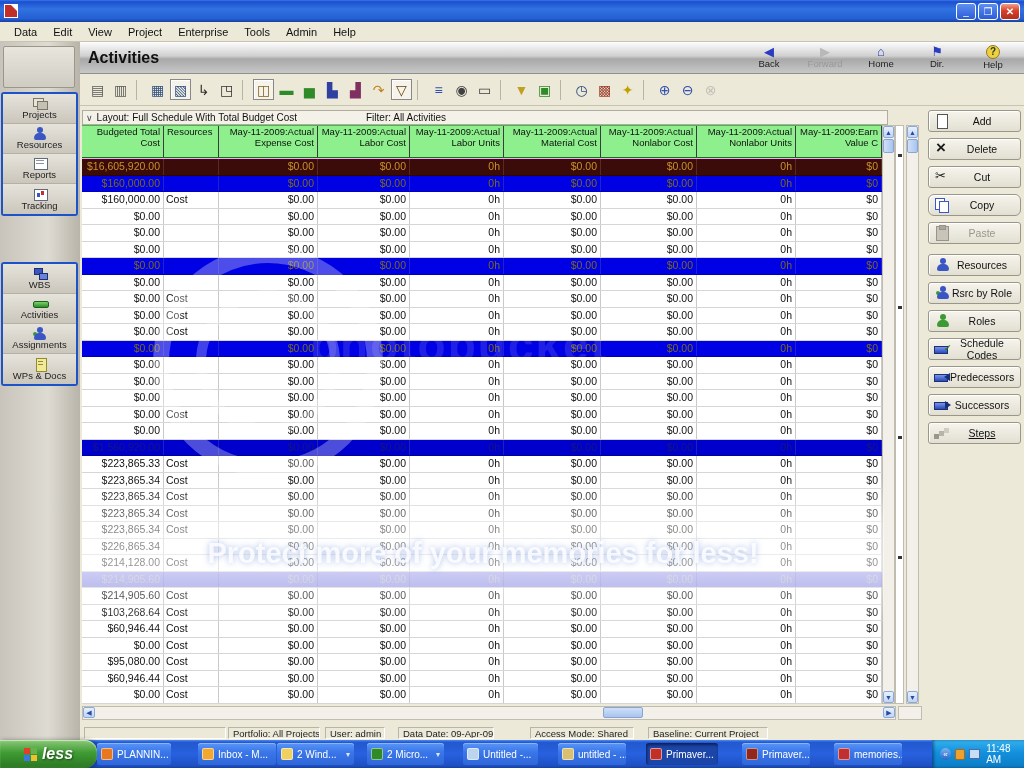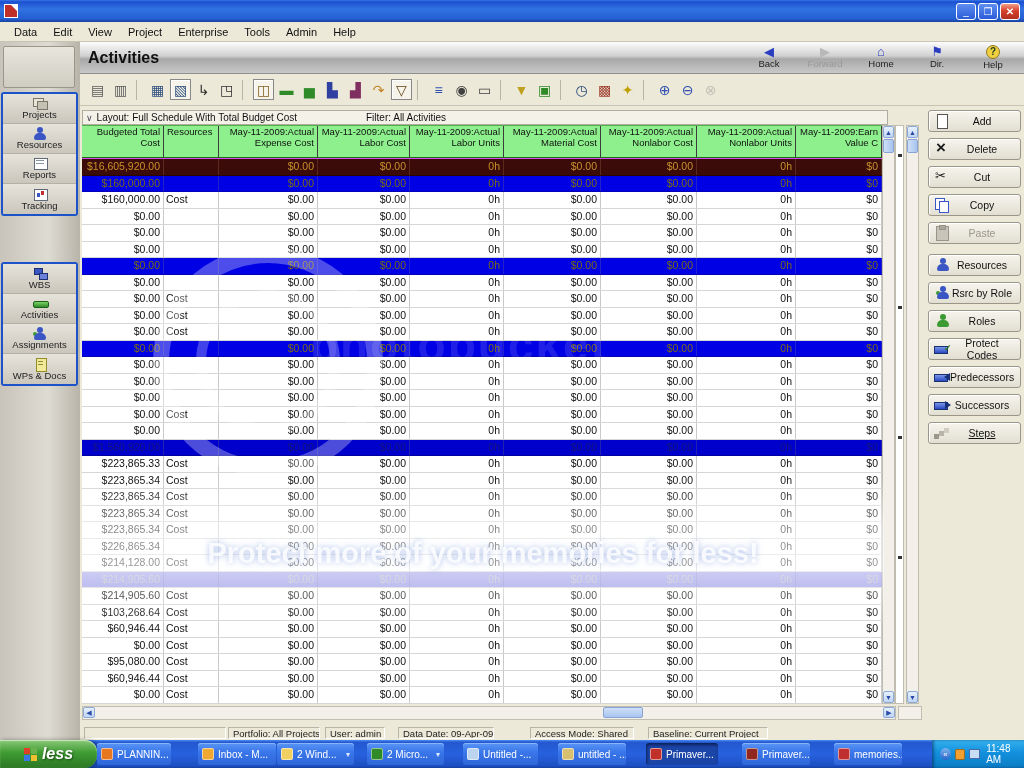--- a/index.html
+++ b/index.html
@@ -86,21 +86,21 @@
   .tsep{width:7px;height:20px;border-left:1px solid #b8b4a4;margin:0 3px 0 4px;}
 
   
   #workarea{position:absolute;left:80px;top:106px;width:944px;height:620px;background:#ece9d8;}
   #layoutbar{position:absolute;left:2px;top:4px;width:806px;height:15px;background:#f4f2e8;
     border:1px solid #b0aca0;font-size:10px;color:#111;display:flex;align-items:center;}
   #layoutbar .chev{color:#445;margin:0 4px 0 3px;font-size:9px;}
   #layoutbar .flt{position:absolute;left:283px;}
 
   
-  #grid{position:absolute;left:2px;top:19px;width:802px;height:579px;background:#d946ef;overflow:hidden;}
+  #grid{position:absolute;left:2px;top:19px;width:802px;height:579px;background:#f0abfc;overflow:hidden;}
   #ghead{display:flex;height:33px;background:#8df08d;border-top:1px solid #50b050;border-bottom:1px solid #1c6a1c;}
   .hcell{height:100%;padding:1px 3px;font-size:9.5px;line-height:10.5px;color:#101010;
     border-right:1px solid #3c3c3c;display:flex;align-items:flex-start;justify-content:flex-end;
     text-align:right;overflow:hidden;}
   .hcell.left{justify-content:flex-start;text-align:left;}
   #rows{position:absolute;left:0;top:34px;right:0;bottom:0;}
   .trow{display:flex;height:16.5px;border-bottom:1px solid #d6d6d6;background:#fff;}
   .tcell{height:100%;padding:1px 3px 0 2px;font-size:10.5px;color:#101010;text-align:right;
     border-right:1px solid #cscsc8;border-right:1px solid #c9c9c9;overflow:hidden;white-space:nowrap;}
   .tcell.left{text-align:left;}
@@ -736,21 +736,21 @@
         <span class="plabel">Add</span>
       </button>
       <button class="pbtn" style="top: 32px;">
         <span class="pic pic-delete"></span>
         <span class="plabel">Delete</span>
       </button>
       <button class="pbtn" style="top: 60px;">
         <span class="pic pic-cut"></span>
         <span class="plabel">Cut</span>
       </button>
-      <button class="pbtn" style="top: 88px;">
+      <button class="pbtn" style="top: 88px; border-radius: 6px;">
         <span class="pic pic-copy"></span>
         <span class="plabel">Copy</span>
       </button>
       <button class="pbtn disabled" style="top: 116px;">
         <span class="pic pic-paste"></span>
         <span class="plabel">Paste</span>
       </button>
       <button class="pbtn" style="top: 148px;">
         <span class="pic ic-person sic"></span>
         <span class="plabel">Resources</span>
@@ -758,21 +758,21 @@
       <button class="pbtn" style="top: 176px;">
         <span class="pic ic-person duo sic"></span>
         <span class="plabel">Rsrc by Role</span>
       </button>
       <button class="pbtn" style="top: 204px;">
         <span class="pic ic-person green sic"></span>
         <span class="plabel">Roles</span>
       </button>
       <button class="pbtn" style="top: 232px;">
         <span class="pic pic-bar check"></span>
-        <span class="plabel">Protect Codes</span>
+        <span class="plabel">Schedule Codes</span>
       </button>
       <button class="pbtn" style="top: 260px;">
         <span class="pic pic-bar pic-arrow-left"></span>
         <span class="plabel">Predecessors</span>
       </button>
       <button class="pbtn" style="top: 288px;">
         <span class="pic pic-bar pic-arrow-right"></span>
         <span class="plabel">Successors</span>
       </button>
       <button class="pbtn" style="top: 316px; text-decoration: underline;">

